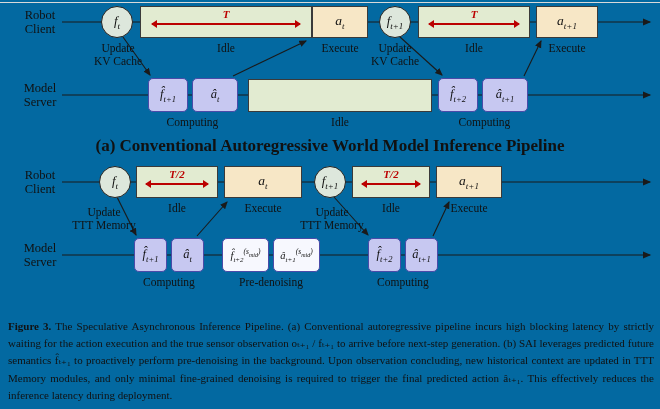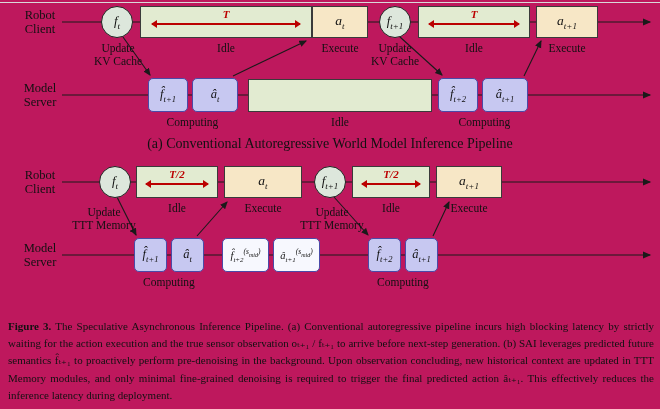--- a/index.html
+++ b/index.html
@@ -1,17 +1,17 @@
 <!DOCTYPE html>
 <html><head>
 <meta charset="utf-8">
 <style>
   html,body { margin:0; padding:0; background:#fff; }
   .fig {
-    position:relative; width:660px; height:409px; background:#be185d;
+    position:relative; width:660px; height:409px; background:#0369a1;
     font-family:"Liberation Serif","DejaVu Serif",serif; color:#111;
     overflow:hidden;
   }
   .abs { position:absolute; box-sizing:border-box; }
   .top-rule { left:0; top:2px; width:660px; height:1px; background:#d9d9d9; }
 
   .rowlabel { font-size:12.5px; line-height:13.5px; text-align:center; z-index:2; }
 
   .circle {
     width:32px; height:32px; border-radius:50%;
@@ -37,21 +37,21 @@
   .duration { color:#bb0000; font-style:italic; font-weight:bold; font-size:11px; line-height:11px; text-align:center; z-index:2; }
   .dbl-arrow { position:relative; height:1.5px; background:#bb0000; margin-top:3px; }
   .dbl-arrow::before, .dbl-arrow::after {
     content:""; position:absolute; top:-3.2px; width:0; height:0;
     border-top:4px solid transparent; border-bottom:4px solid transparent;
   }
   .dbl-arrow::before { left:-1px; border-right:6px solid #bb0000; }
   .dbl-arrow::after  { right:-1px; border-left:6px solid #bb0000; }
 
   .under { font-size:11.5px; line-height:13px; text-align:center; font-style:normal; z-index:2; }
-  .panel-cap { left:0; width:660px; font-size:14px; text-align:center; z-index:2; }
+  .panel-cap { left:0; width:660px; font-size:17px; text-align:center; z-index:2;font-weight:bold; }
 
   .figcap { left:8px; top:318px; width:646px; font-size:11px; line-height:17.2px; text-align:justify; z-index:2; }
   .figcap b { font-weight:bold; }
 
   .watermark {
     left:474px; top:362px; width:185px; color:#b9b9b9; opacity:.55;
     font-family:"DejaVu Sans",sans-serif; font-size:13px; z-index:3; text-align:right;
   }
   svg.overlay { position:absolute; left:0; top:0; z-index:1; }
 </style>
@@ -213,20 +213,21 @@
     <span class="m"><span>â</span><sub>t</sub></span>
   </div>
   <div class="abs under" style="left:119px;top:276px;width:100px;">Computing</div>
 
   <div class="abs box pre-box" style="left:222px;top:238px;width:47px;height:34px;">
     <span class="m"><span>f̂</span><sub>t+2</sub><sup><span>(s</span><sub>mid</sub><span>)</span></sup></span>
   </div>
   <div class="abs box pre-box" style="left:273px;top:238px;width:47px;height:34px;">
     <span class="m"><span>â</span><sub>t+1</sub><sup><span>(s</span><sub>mid</sub><span>)</span></sup></span>
   </div>
+  <div class="abs under" style="left:216px;top:276px;width:110px;">Pre-denoising</div>
 
   <div class="abs box blue-box" style="left:368px;top:238px;width:33px;height:34px;">
     <span class="m"><span>f̂</span><sub>t+2</sub></span>
   </div>
   <div class="abs box blue-box" style="left:405px;top:238px;width:33px;height:34px;">
     <span class="m"><span>â</span><sub>t+1</sub></span>
   </div>
   <div class="abs under" style="left:353px;top:276px;width:100px;">Computing</div>
 
 

